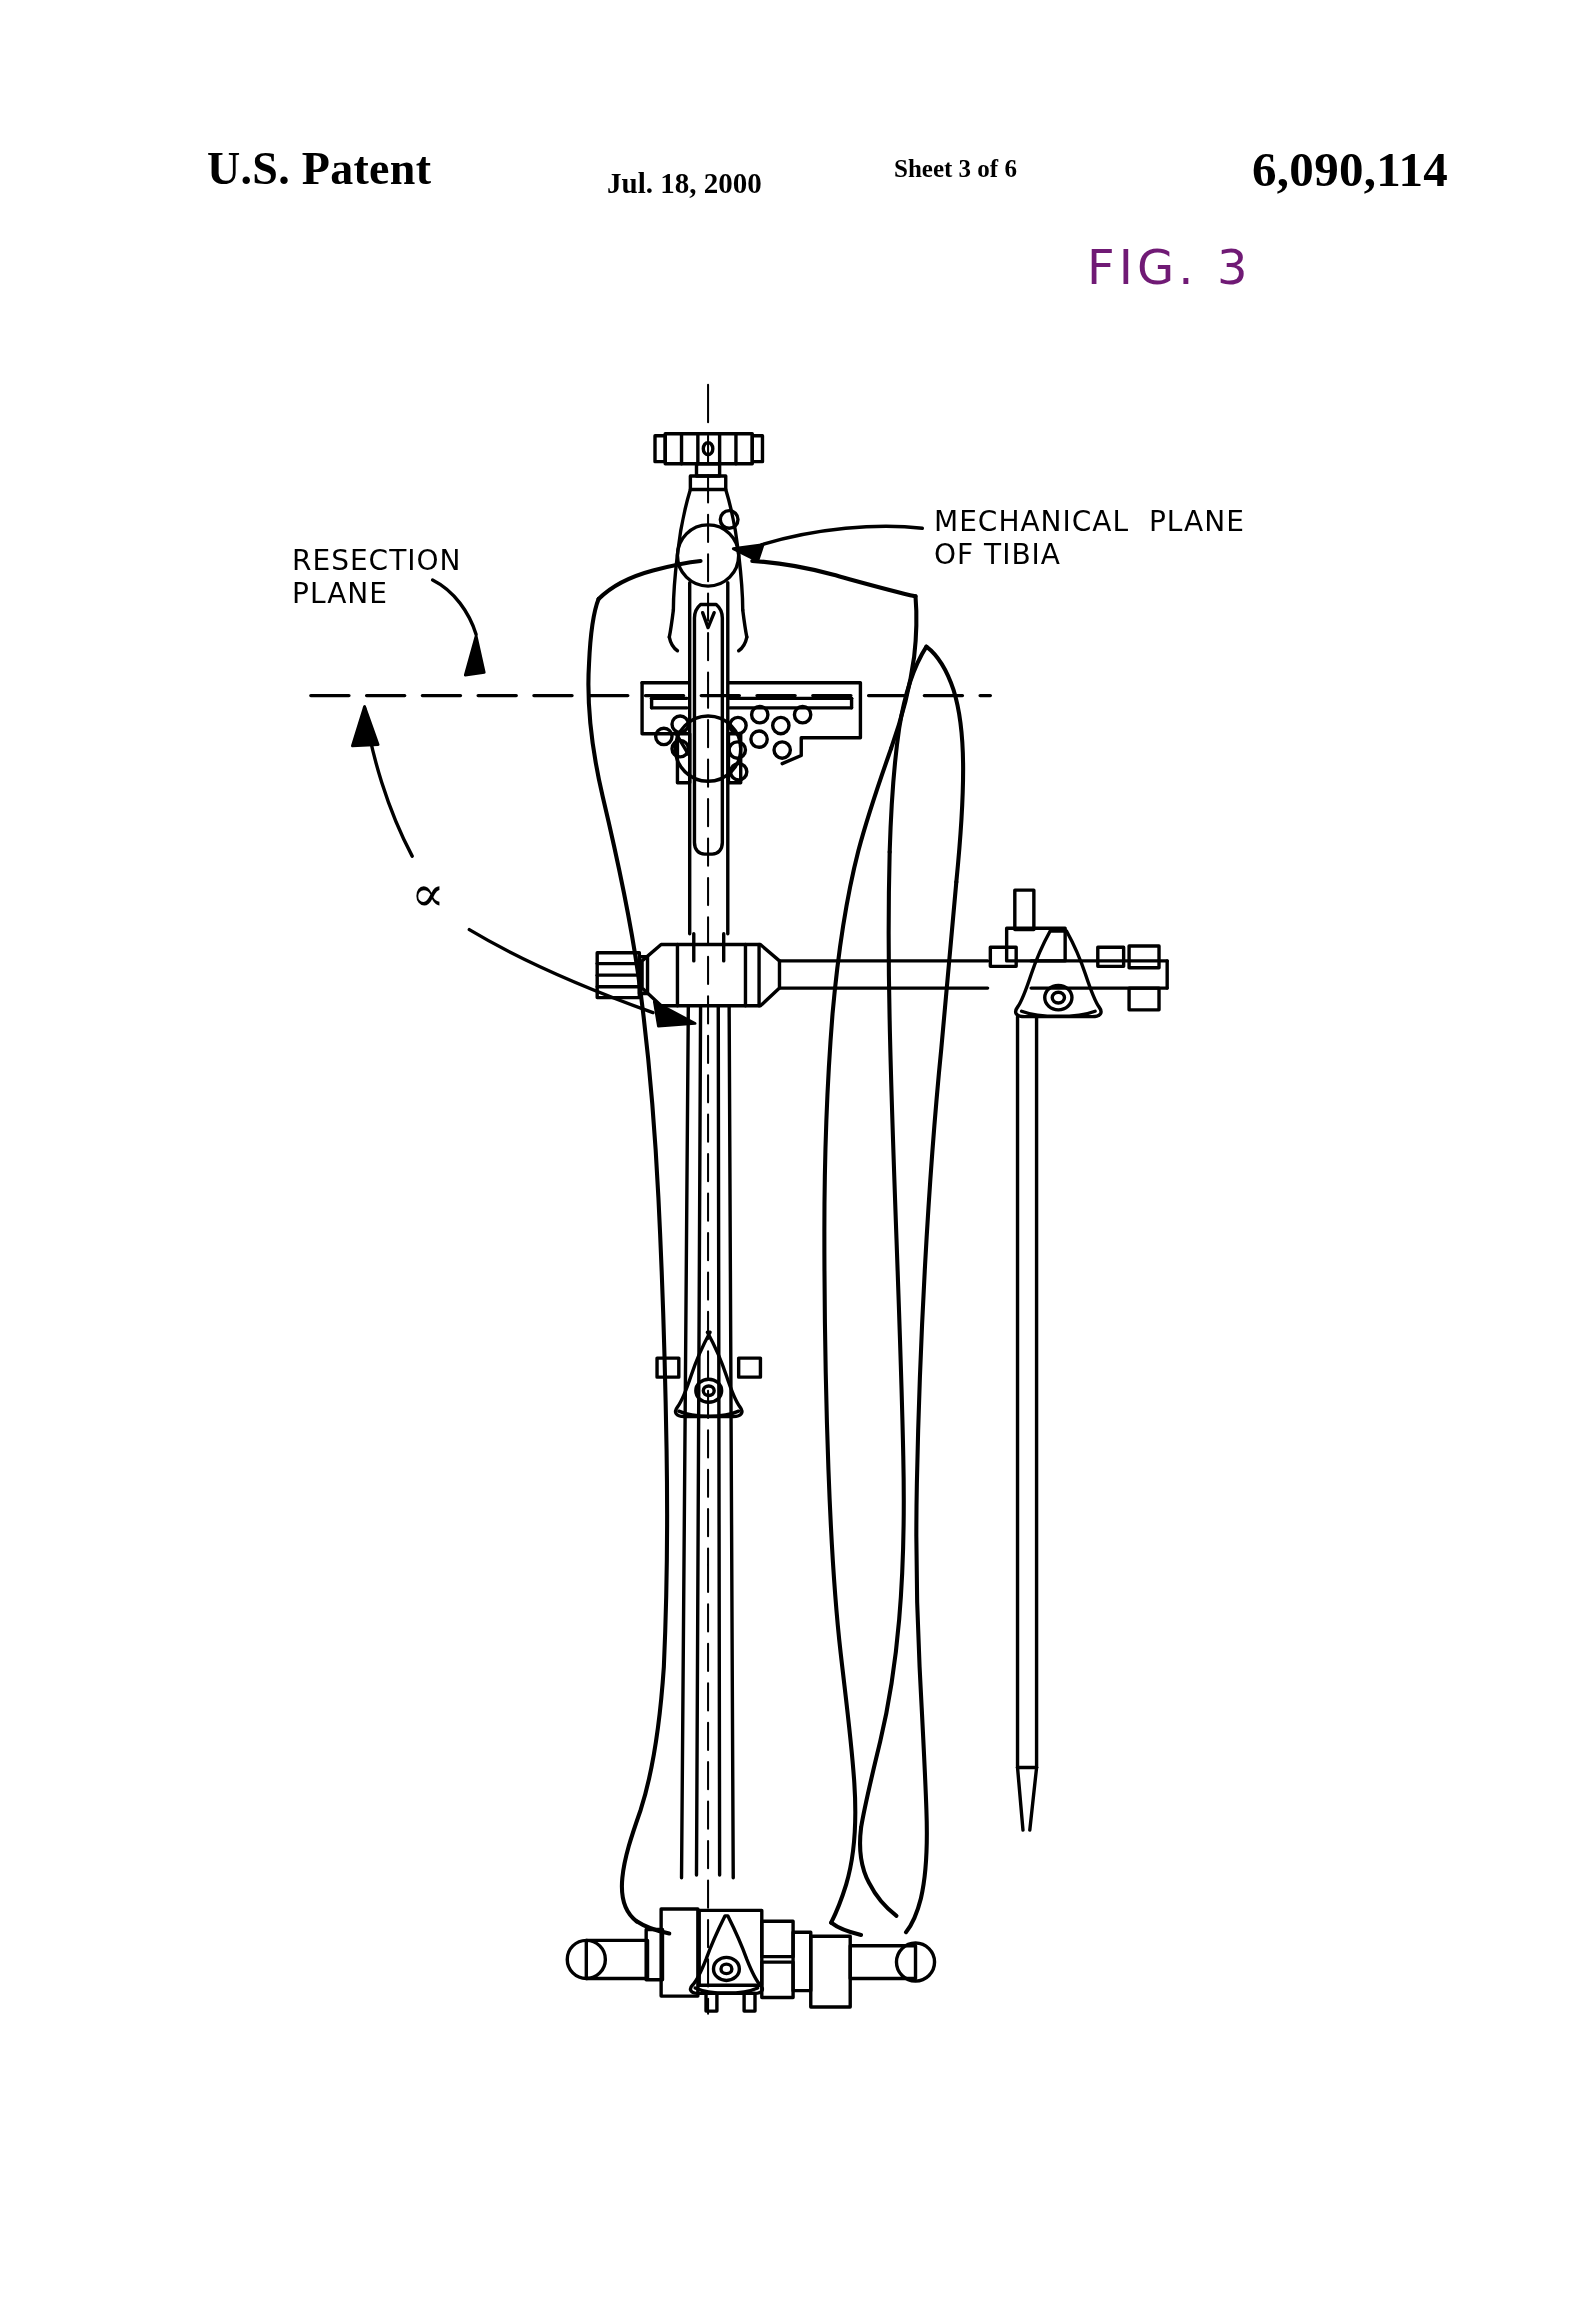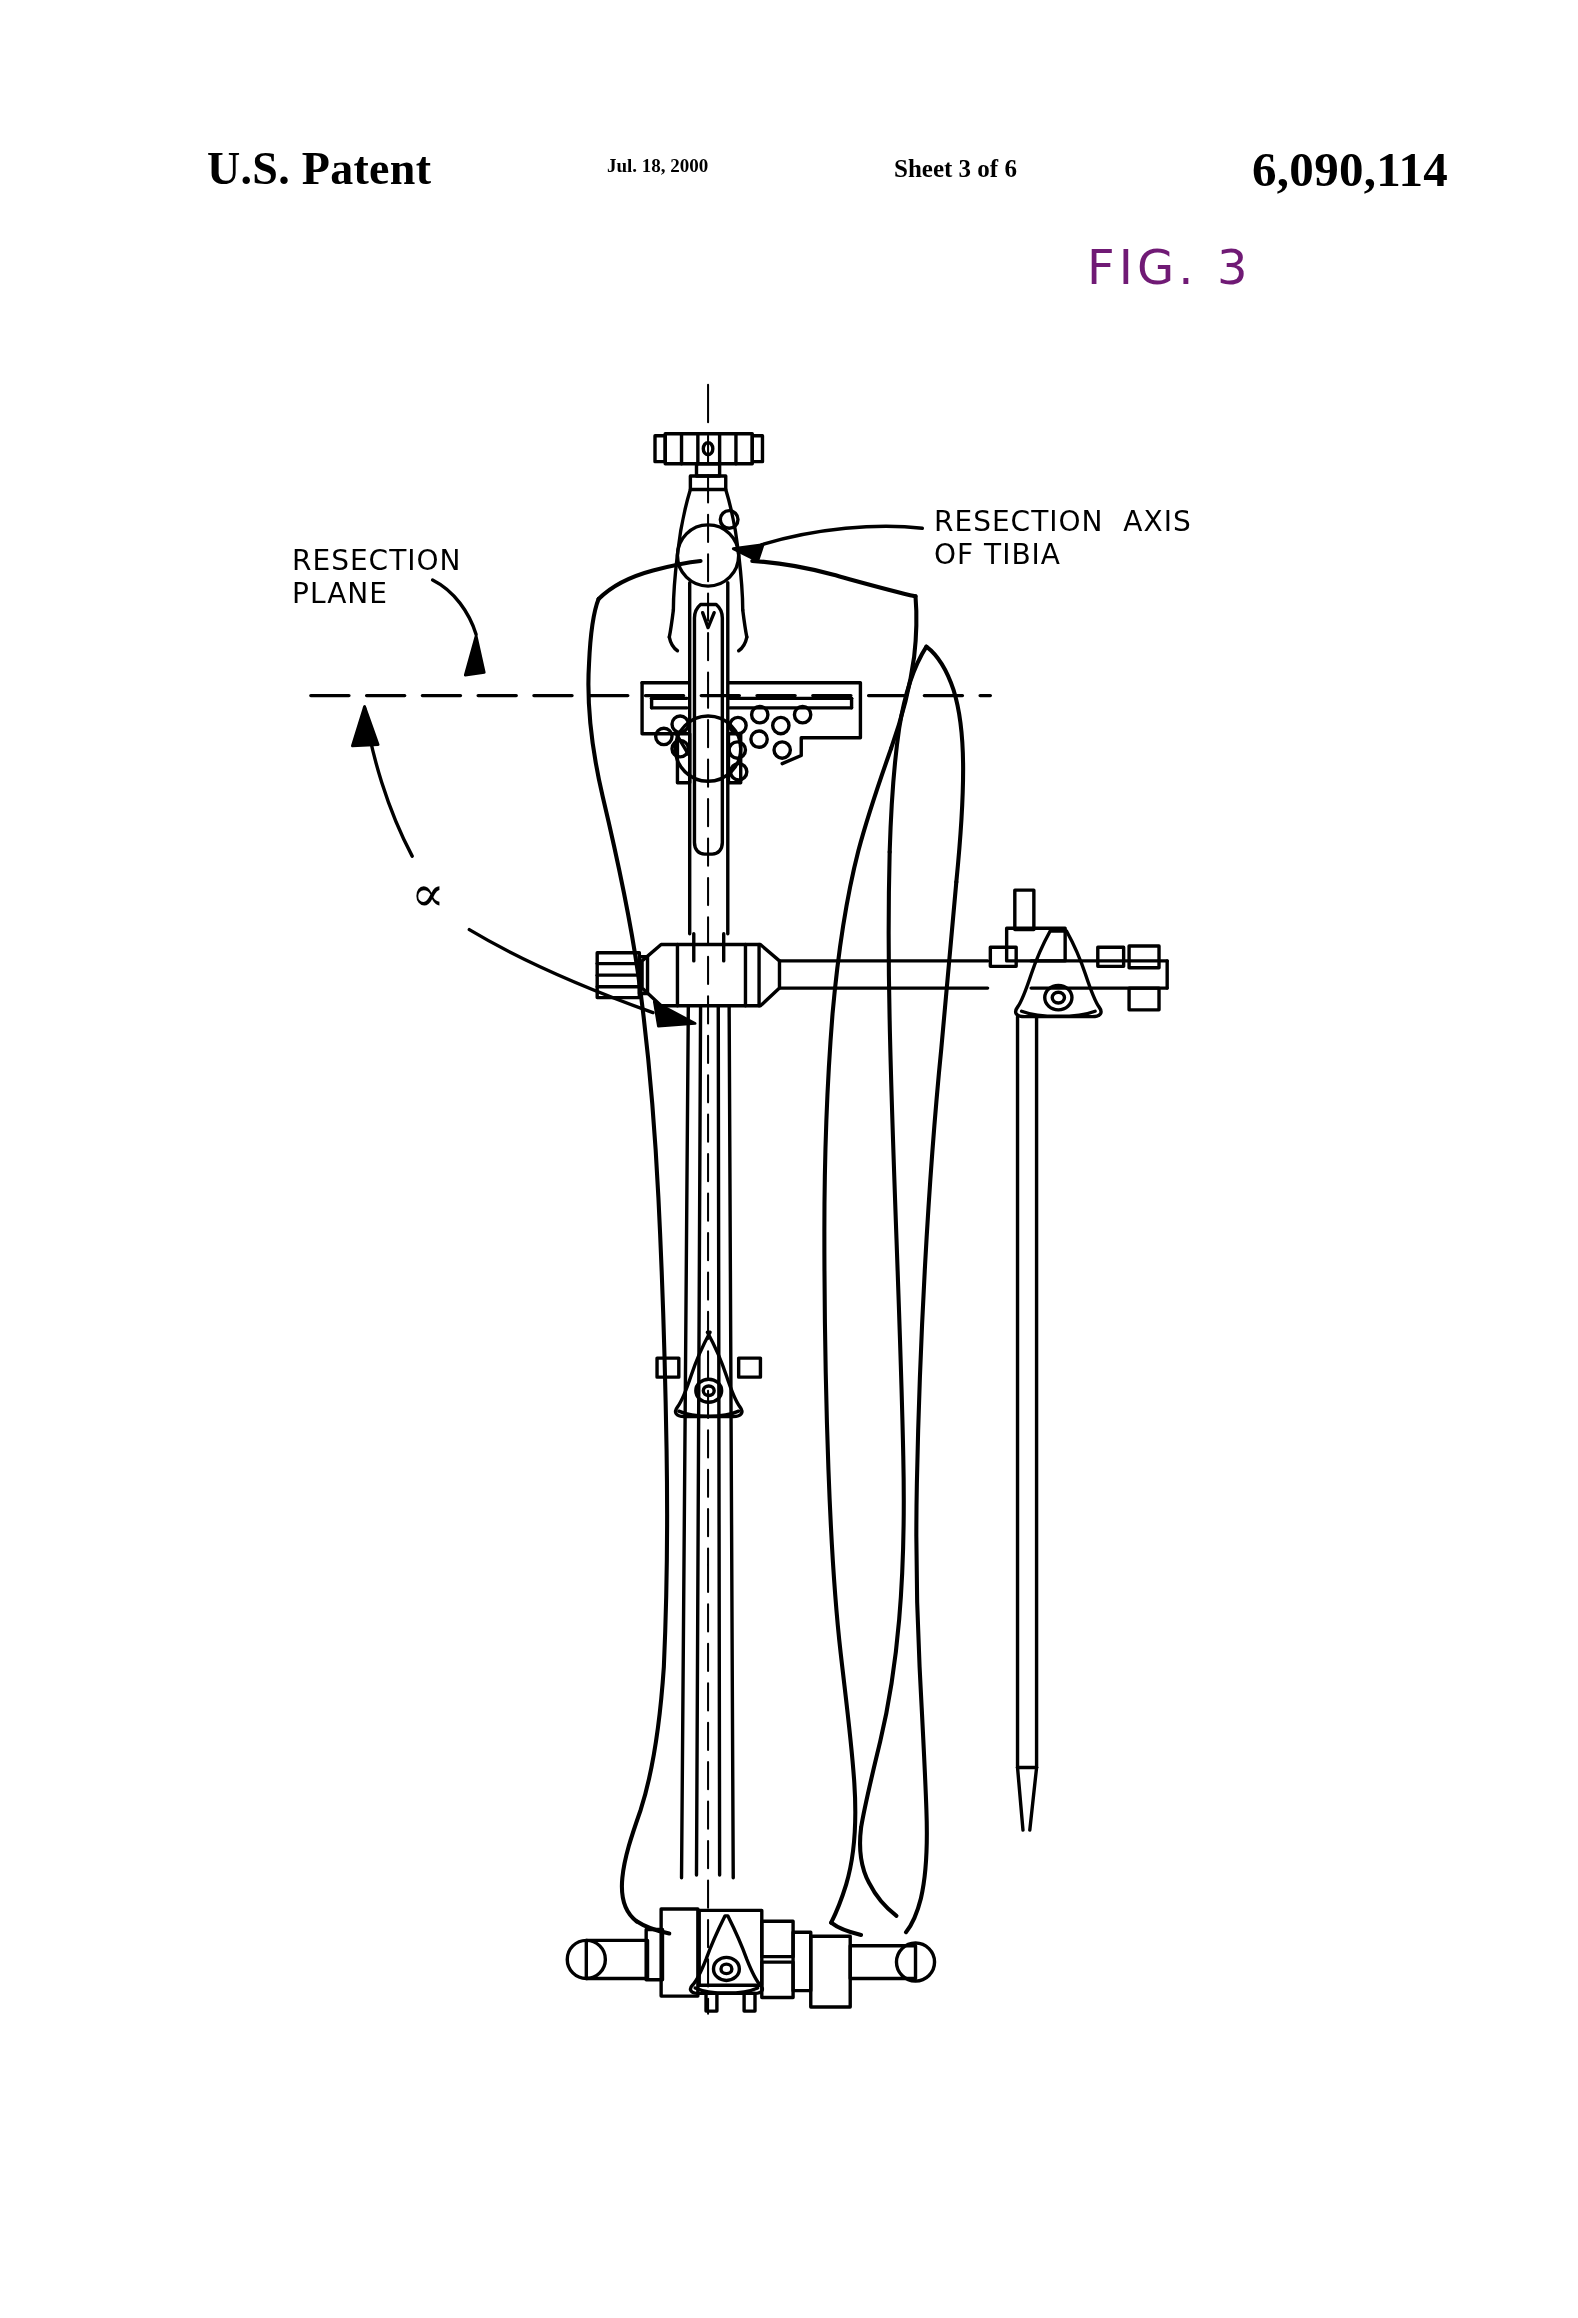--- a/index.html
+++ b/index.html
@@ -32,22 +32,22 @@
     font-weight: bold;
   }
   #hdr-title {
     left: 167px;
     top: 142px;
     font-size: 46px;
     letter-spacing: 0.3px;
   }
   #hdr-date {
     left: 567px;
-    top: 155px;
-    font-size: 19px;
+    top: 167px;
+    font-size: 29px;
   }
   #hdr-sheet {
     left: 854px;
     top: 155px;
     font-size: 25px;
   }
   #hdr-number {
     left: 1212px;
     top: 141px;
     font-size: 49px;
@@ -107,21 +107,21 @@
 
 <div id="patent-header">
   <div class="hdr-item" id="hdr-title">U.S. Patent</div>
   <div class="hdr-item" id="hdr-date">Jul. 18, 2000</div>
   <div class="hdr-item" id="hdr-sheet">Sheet 3 of 6</div>
   <div class="hdr-item" id="hdr-number">6,090,114</div>
 </div>
 
 <div id="figure-label">FIG. 3</div>
 
-<div class="annot" id="annot-mech-axis">RESECTION  AXIS
+<div class="annot" id="annot-mech-axis">MECHANICAL  PLANE
 OF TIBIA</div>
 <div class="annot" id="annot-resection">RESECTION
 PLANE</div>
 <div id="annot-alpha">∝</div>
 
 <svg id="drawing-svg" viewBox="0 0 2320 3408">
   <g fill="none" stroke="#000000" stroke-width="5" stroke-linecap="round" stroke-linejoin="round">
 
     <g stroke-width="6">
 

